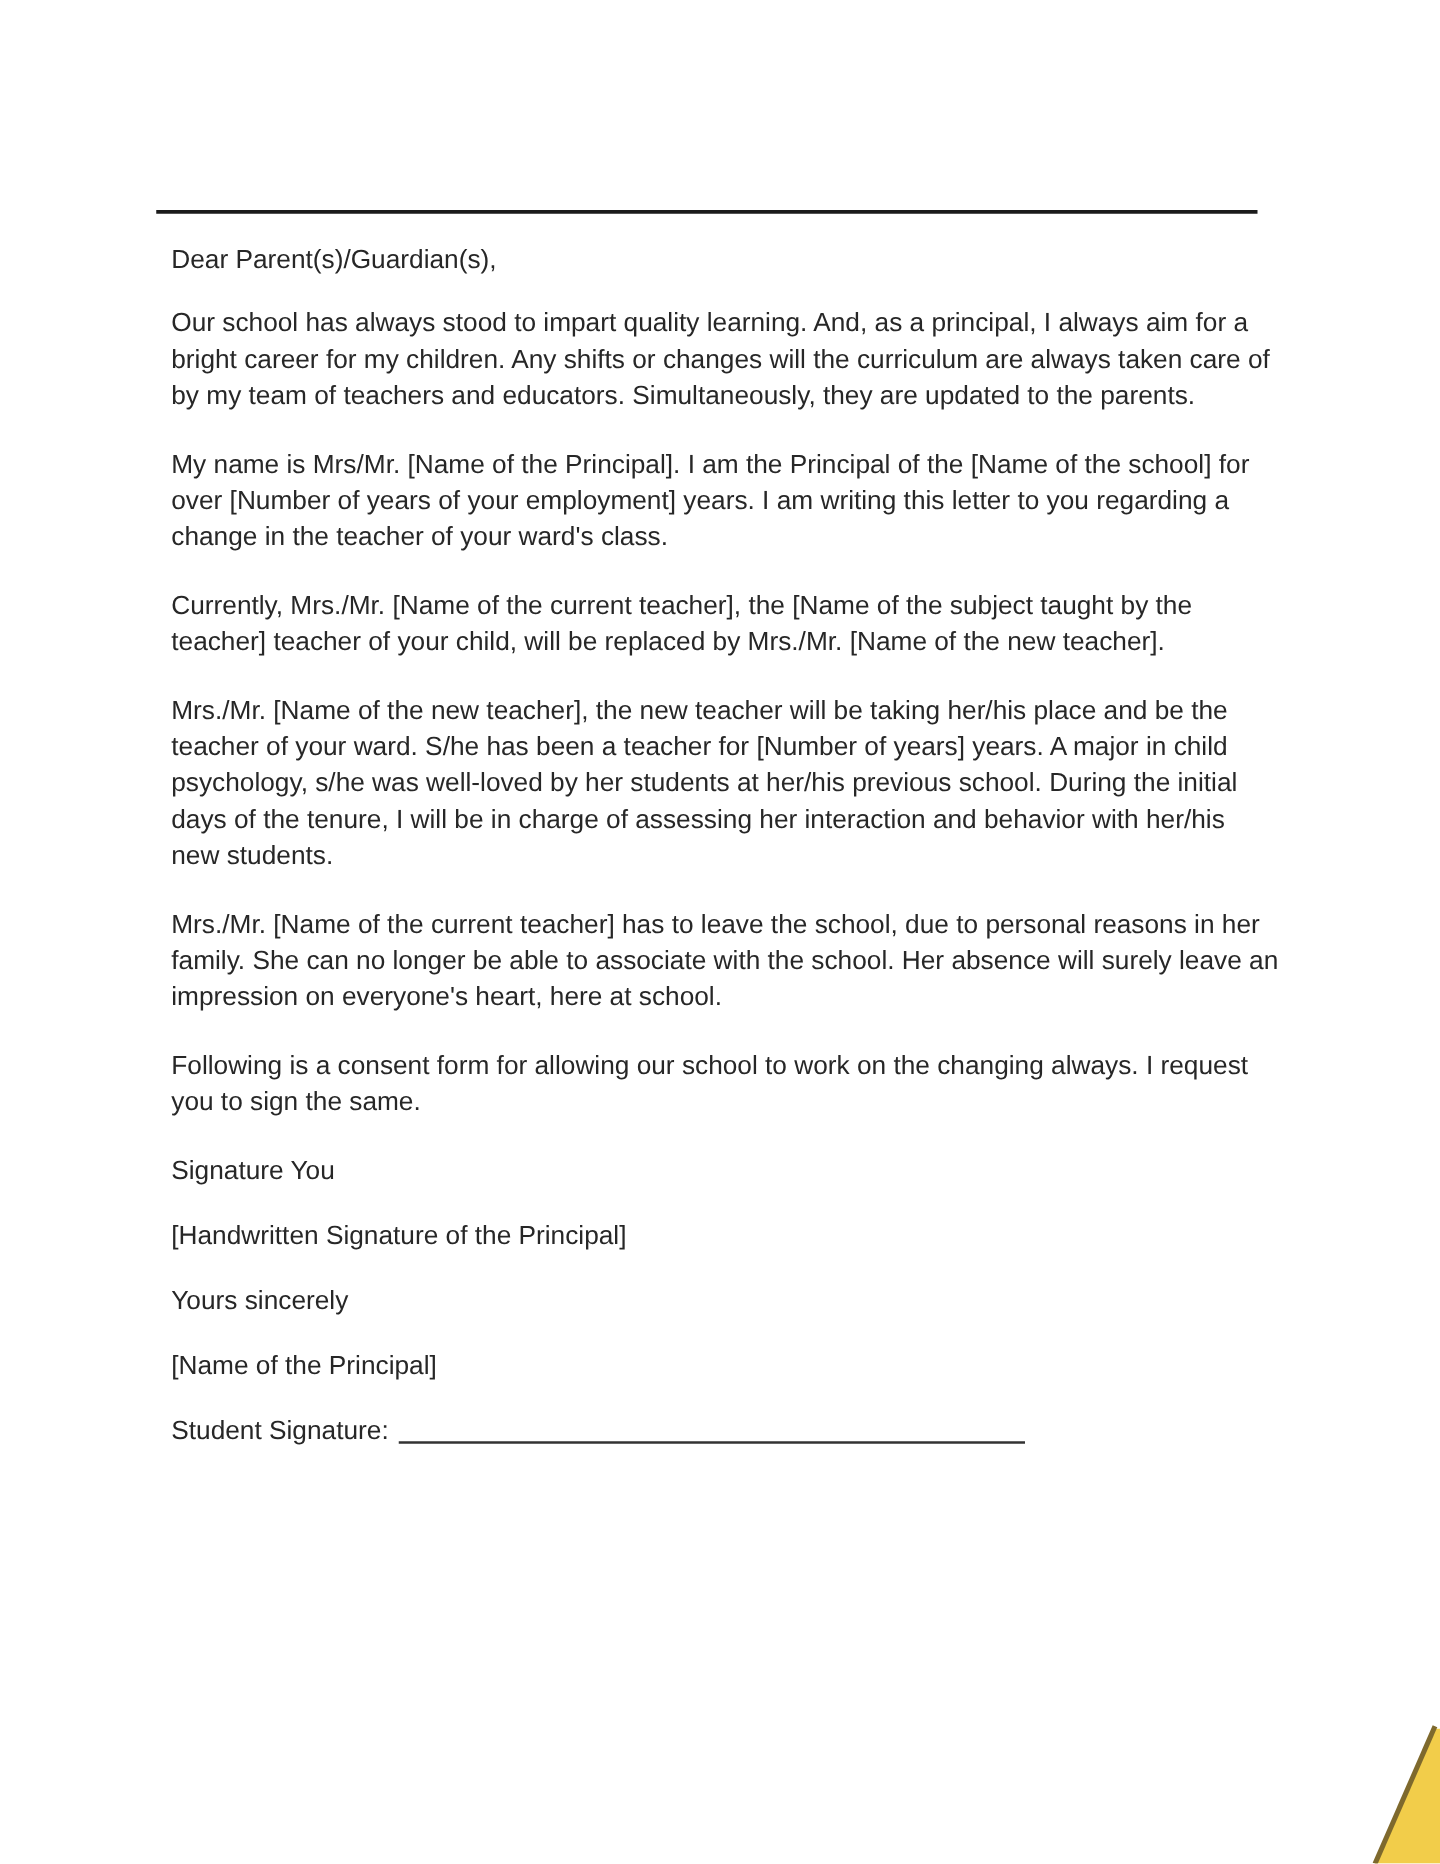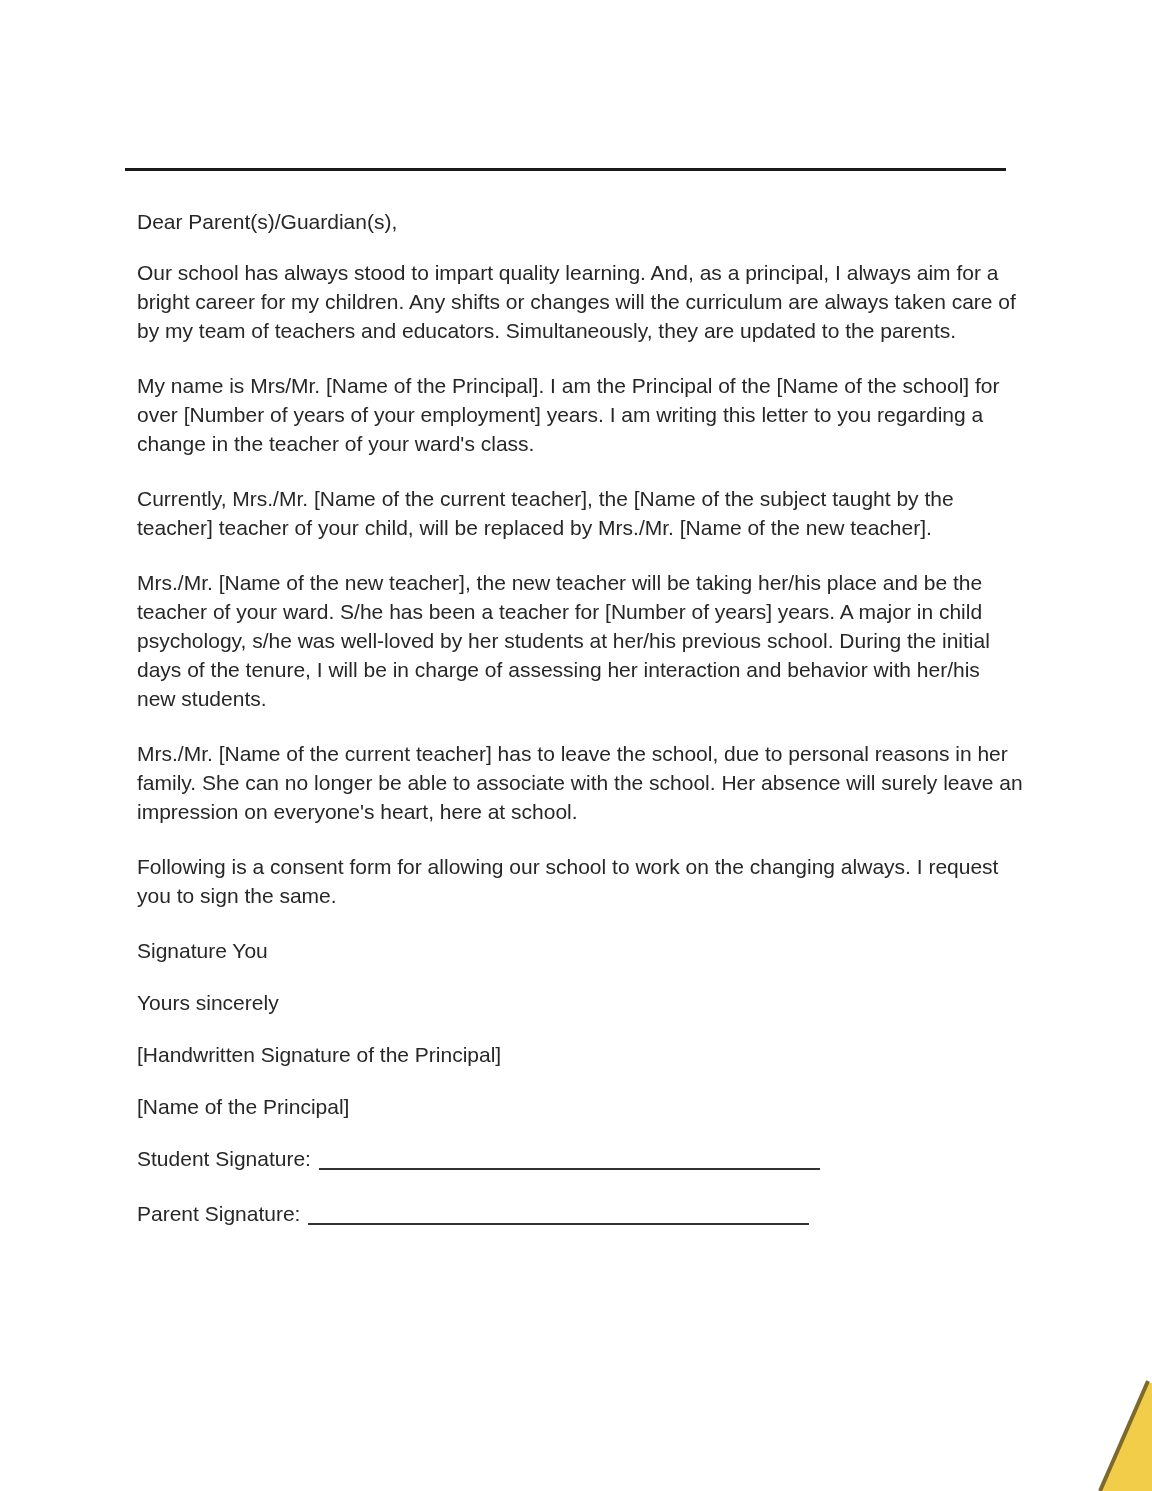--- a/index.html
+++ b/index.html
@@ -67,21 +67,21 @@
   .letter {
     position: absolute;
     left: 137px;
     top: 191px;
     width: 886px;
     font-size: 21px;
     line-height: 29px;
     color: #272727;
   }
   .letter p {
-    margin: 16px 0 26px 0;
+    margin: 2px 0 26px 0;
   }
   .letter p.greeting { margin-bottom: 22px; }
   .letter p.closing-line { margin-bottom: 23px; }
   .sig-row { margin: 0 0 23px 0; white-space: nowrap; }
   .sig-line {
     display: inline-block;
     width: 501px;
     height: 0;
     border-bottom: 2px solid #333333;
     margin-left: 8px;
@@ -110,29 +110,26 @@
     <p class="greeting">Dear Parent(s)/Guardian(s),</p>
 
     <p>Our school has always stood to impart quality learning. And, as a principal, I always aim for a bright career for my children. Any shifts or changes will the curriculum are always taken care of by my team of teachers and educators. Simultaneously, they are updated to the parents.</p>
     <p>My name is Mrs/Mr. [Name of the Principal]. I am the Principal of the [Name of the school] for over [Number of years of your employment] years. I am writing this letter to you regarding a change in the teacher of your ward's class.</p>
     <p>Currently, Mrs./Mr. [Name of the current teacher], the [Name of the subject taught by the teacher] teacher of your child, will be replaced by Mrs./Mr. [Name of the new teacher].</p>
     <p>Mrs./Mr. [Name of the new teacher], the new teacher will be taking her/his place and be the teacher of your ward. S/he has been a teacher for [Number of years] years. A major in child psychology, s/he was well-loved by her students at her/his previous school. During the initial days of the tenure, I will be in charge of assessing her interaction and behavior with her/his new students.</p>
     <p>Mrs./Mr. [Name of the current teacher] has to leave the school, due to personal reasons in her family. She can no longer be able to associate with the school. Her absence will surely leave an impression on everyone's heart, here at school.</p>
     <p>Following is a consent form for allowing our school to work on the changing always. I request you to sign the same.</p>
 
     <p class="closing-line">Signature You</p>
+    <p class="closing-line">[Handwritten Signature of the Principal]</p>
     <p class="closing-line">Yours sincerely</p>
-    <p class="closing-line">[Handwritten Signature of the Principal]</p>
     <p class="closing-line">[Name of the Principal]</p>
 
     <p class="sig-row">
       <span>Student Signature:</span><span class="sig-line"></span>
-    </p>
-    <p class="sig-row">
-      <span>Parent Signature:</span><span class="sig-line"></span>
     </p>
   </div>
 
   <svg class="corner-decoration" viewBox="0 0 58 112" xmlns="http://www.w3.org/2000/svg">
     <polygon points="54,4 58,4 58,112 6,112" fill="#f2cd4a"></polygon>
     <line x1="54" y1="2" x2="6" y2="112" stroke="#7e692d" stroke-width="4"></line>
   </svg>
 
 </div>
 

